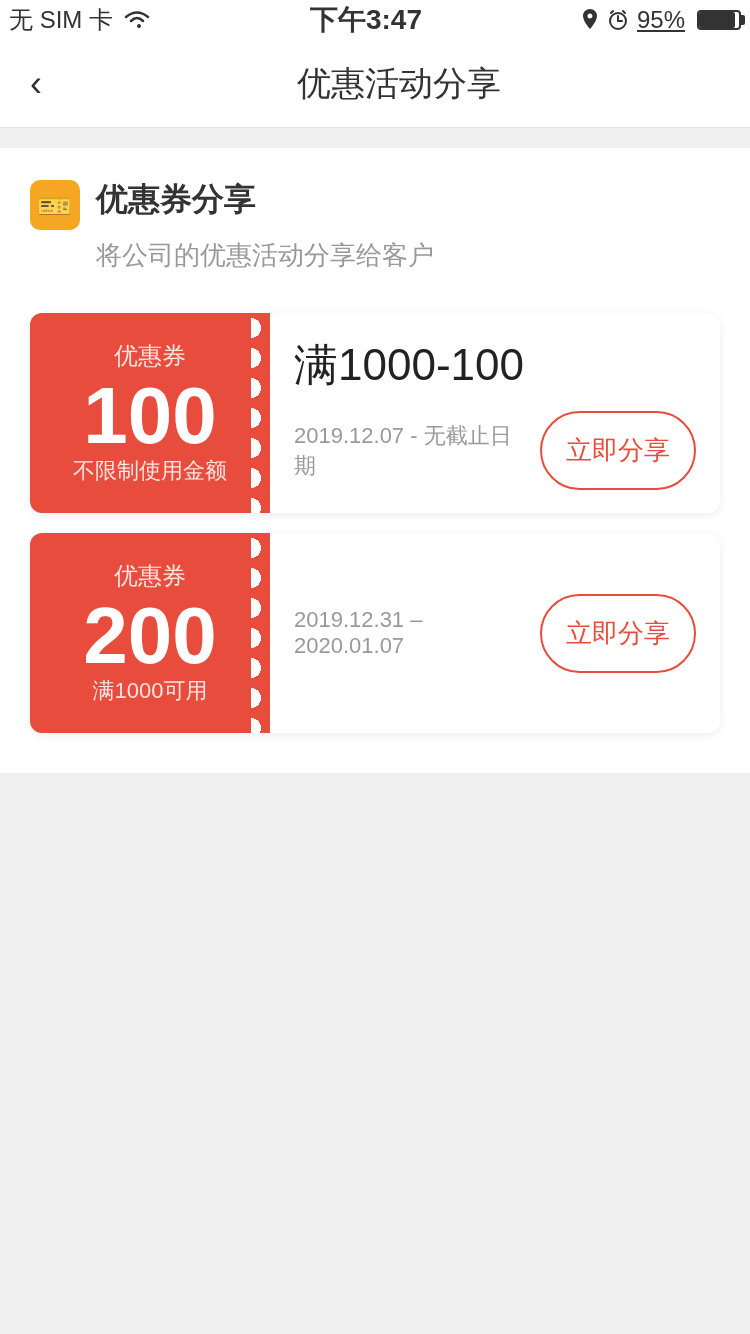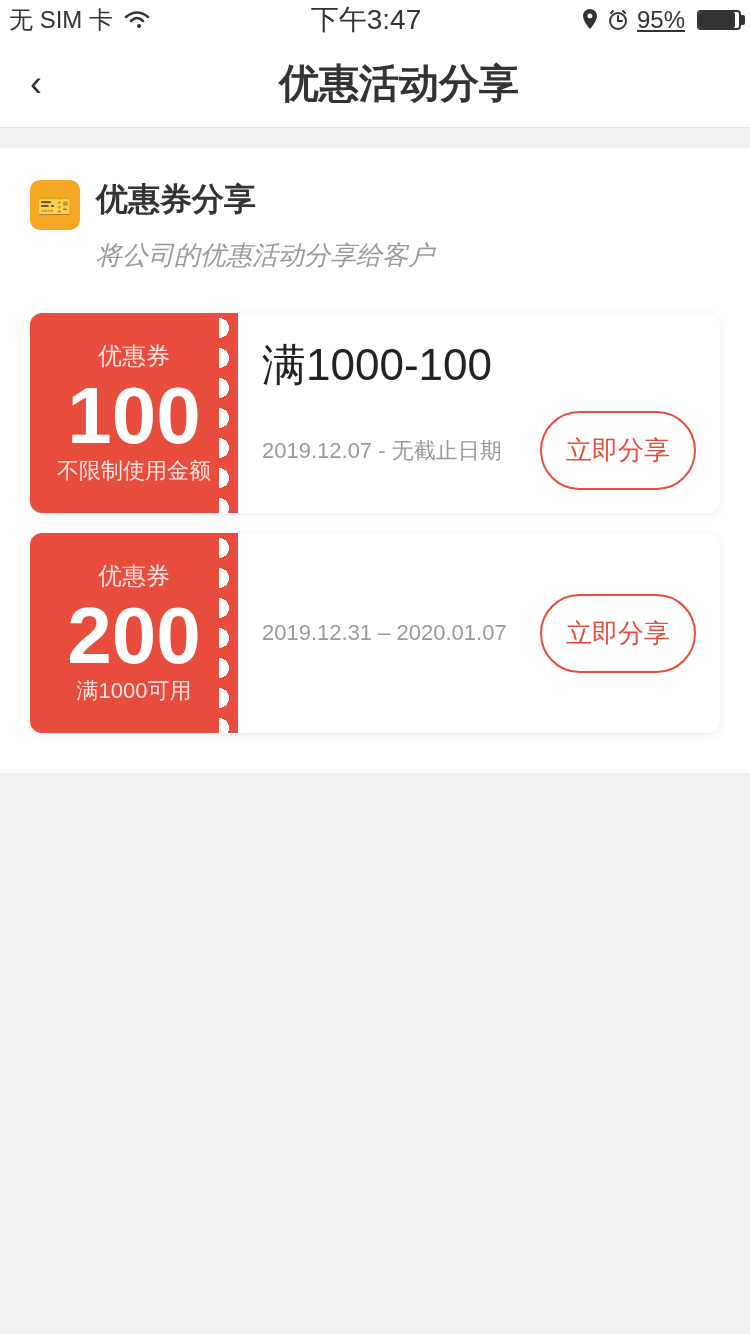--- a/index.html
+++ b/index.html
@@ -25,21 +25,21 @@
       font-size: 24px;
       font-weight: 500;
     }
     .status-left {
       display: flex;
       align-items: center;
       gap: 10px;
     }
     .status-center {
       font-size: 28px;
-      font-weight: 400;
+      font-weight: 700;
     }
     .status-right {
       display: flex;
       align-items: center;
       gap: 8px;
       font-size: 24px;
       text-decoration: underline;
     }
     .battery-icon {
       display: inline-block;
@@ -81,22 +81,22 @@
     }
     .nav-back {
       position: absolute;
       left: 30px;
       font-size: 36px;
       color: #333;
       cursor: pointer;
       line-height: 1;
     }
     .nav-title {
-      font-size: 40px;
-      font-weight: 700;
+      font-size: 34px;
+      font-weight: 400;
       color: #333;
       margin-left: 48px;
     }
 
     
     .section-divider {
       width: 750px;
       height: 20px;
       background: #f0f0f0;
     }
@@ -124,21 +124,20 @@
     .section-text {}
     .section-title {
       font-size: 32px;
       font-weight: 600;
       color: #333;
       margin-bottom: 16px;
     }
     .section-subtitle {
       font-size: 26px;
       color: #999;
-      font-style: italic;
     }
 
     
     .coupon-list {
       background: #fff;
       padding: 0 0 20px 0;
     }
 
     
     .coupon-item {
@@ -146,21 +145,21 @@
       border-radius: 12px;
       overflow: hidden;
       display: flex;
       box-shadow: 0 2px 8px rgba(0,0,0,0.08);
       background: #fff;
       height: 200px;
     }
 
     
     .coupon-left {
-      width: 208px;
+      width: 240px;
       background: #e84c3d;
       display: flex;
       flex-direction: column;
       align-items: center;
       justify-content: center;
       position: relative;
       flex-shrink: 0;
     }
     
     .coupon-left::after {

